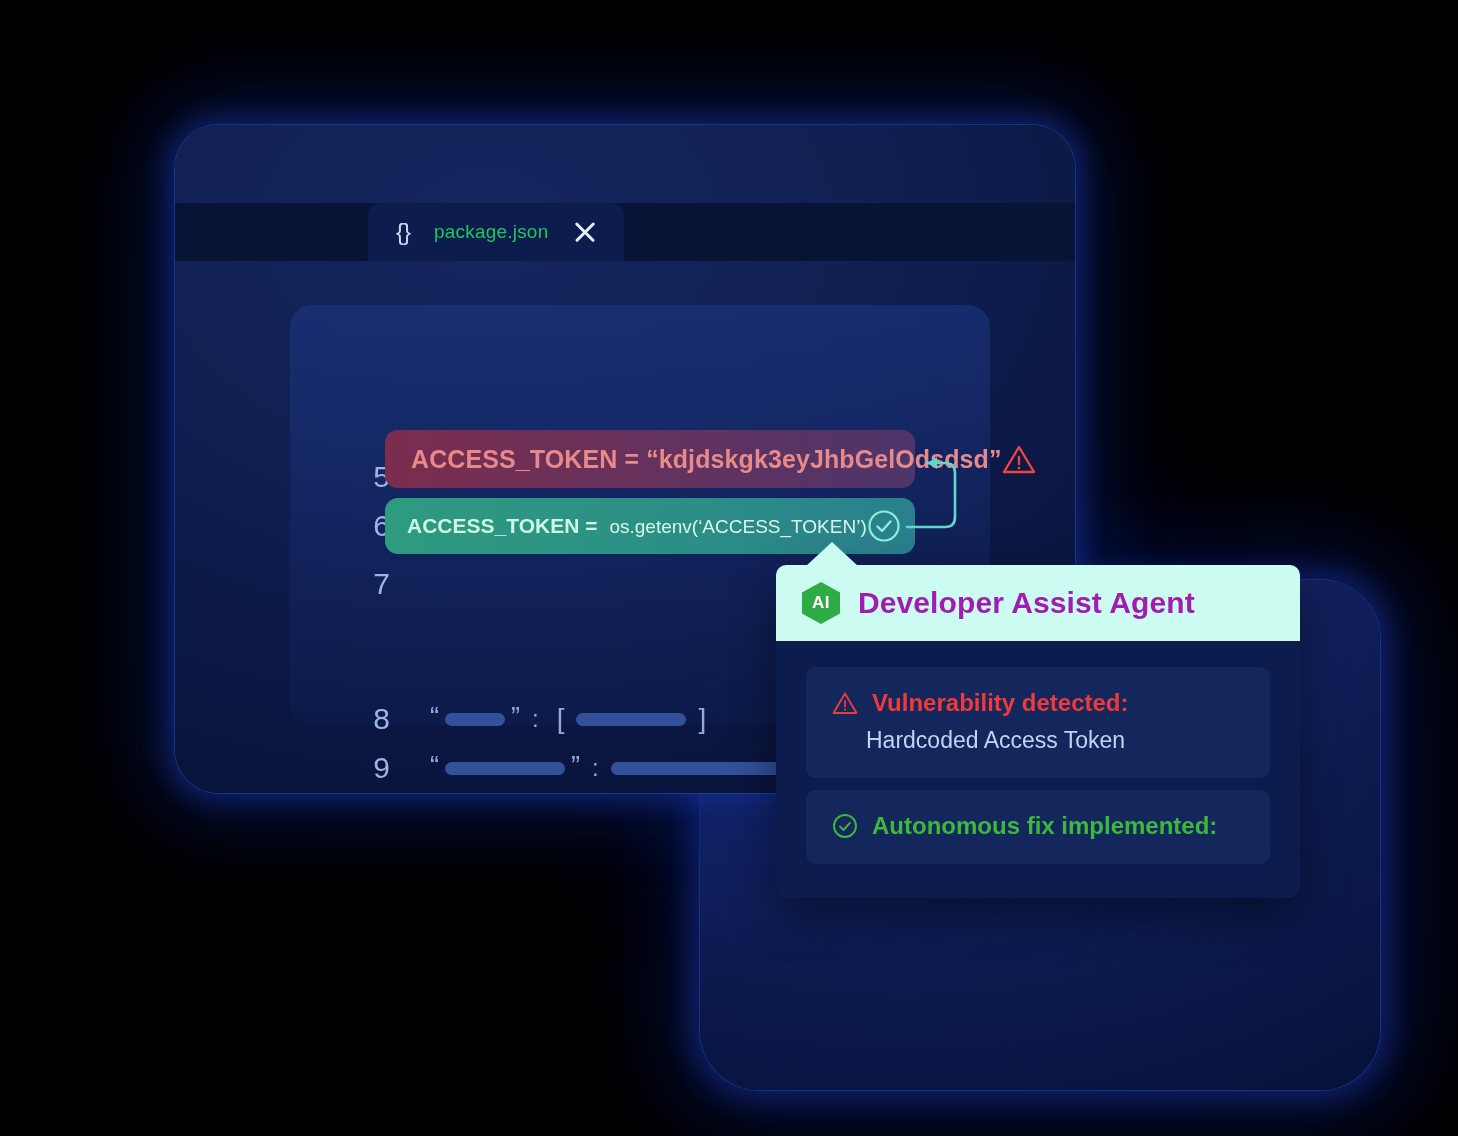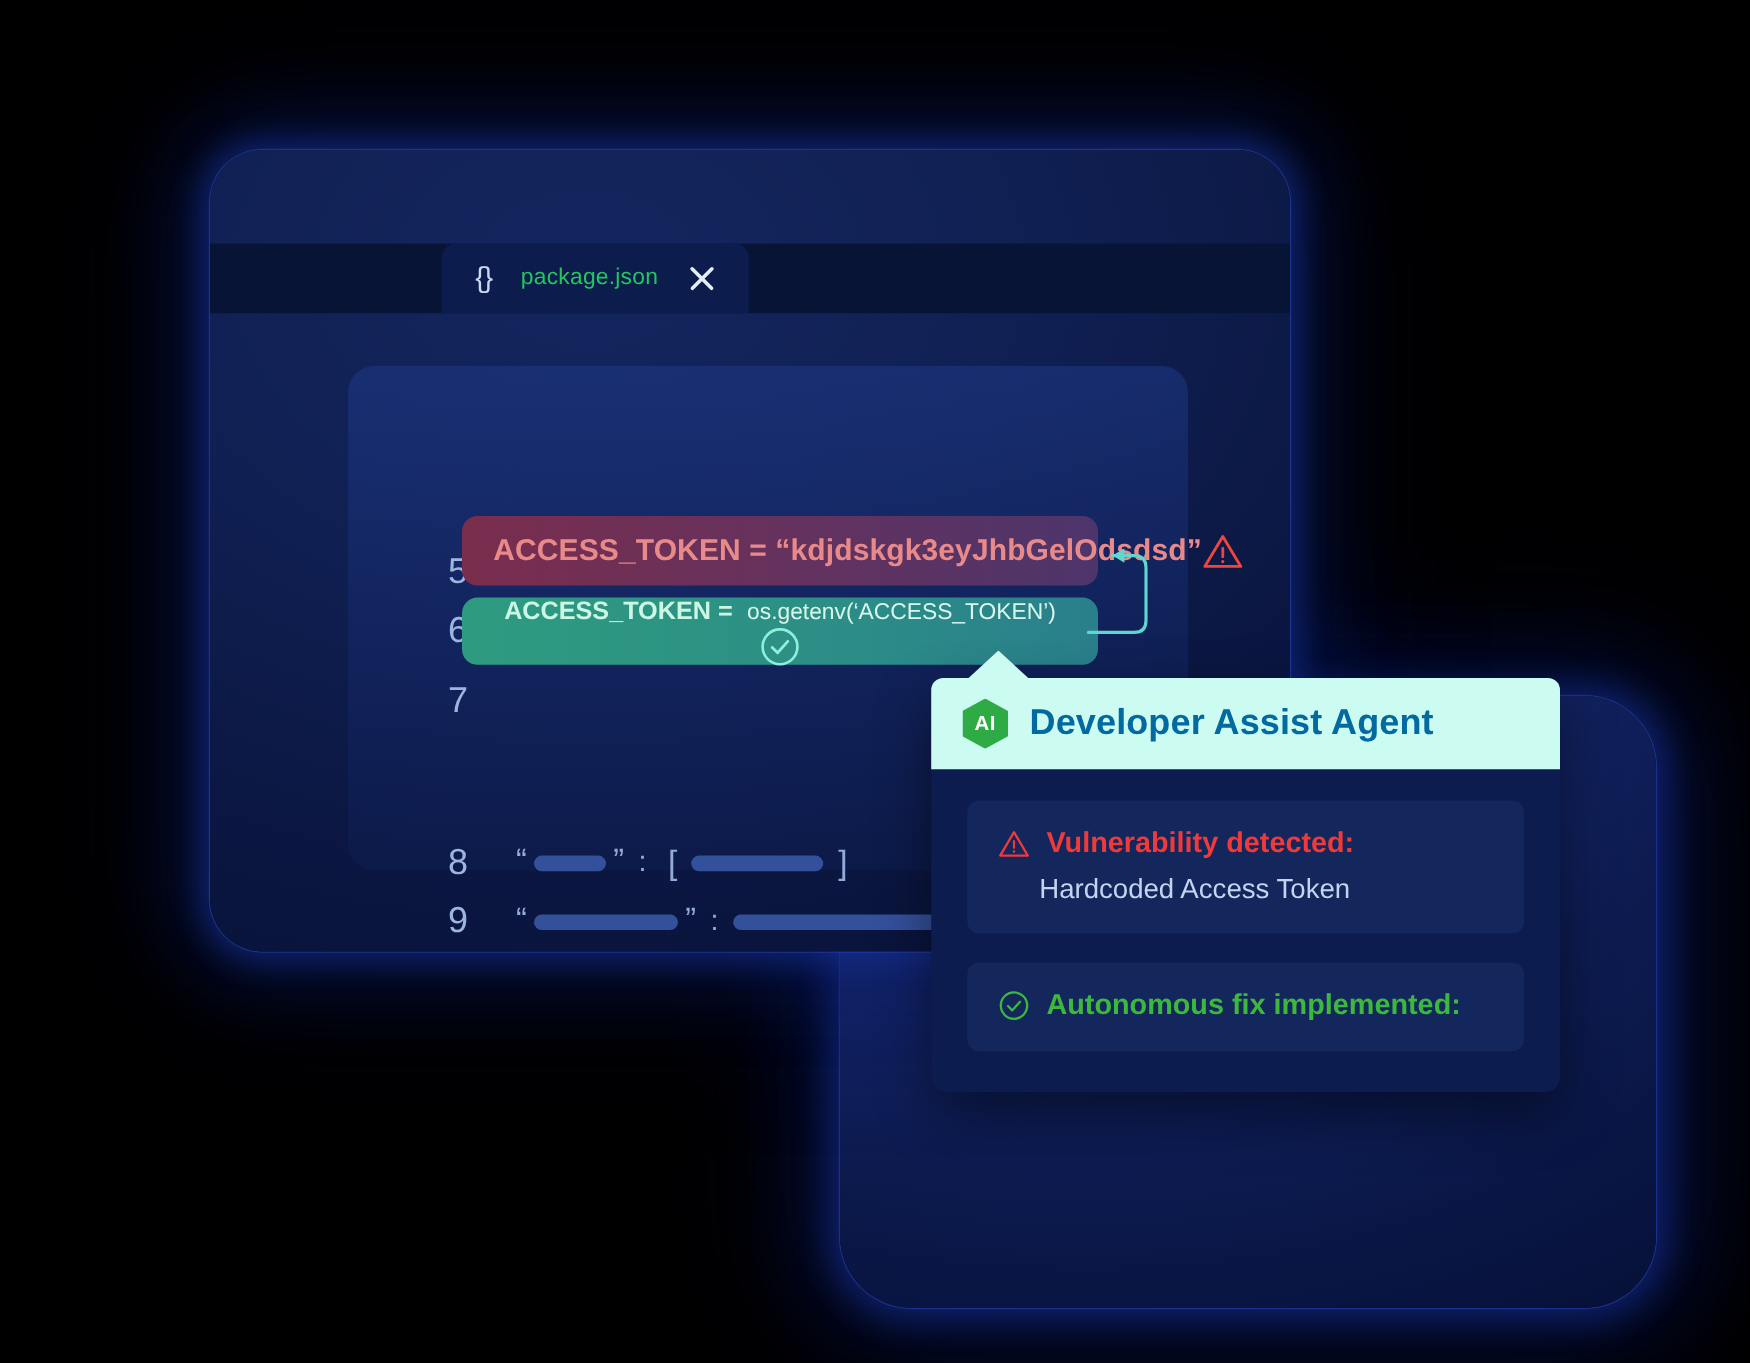--- a/index.html
+++ b/index.html
@@ -181,21 +181,20 @@
     justify-content: space-between;
   }
   .hl-good {
     left: 385px;
     top: 498px;
     width: 530px;
     height: 56px;
     padding: 0 22px 0 22px;
     background: linear-gradient(90deg, #2e9b7f 0%, #2c8f86 55%, #2a7f8c 100%);
     justify-content: space-between;
-    flex-direction: column;
   }
   .hl-text-bad {
     color: #e88a8a;
     font-size: 25px;
     font-weight: 700;
     letter-spacing: .1px;
     white-space: nowrap;
   }
   .hl-good-text {
     display: flex;
@@ -277,31 +276,31 @@
     clip-path: polygon(50% 0%, 100% 25%, 100% 75%, 50% 100%, 0% 75%, 0% 25%);
   }
   .ai-badge .txt {
     position: relative;
     color: #ffffff;
     font-size: 17px;
     font-weight: 700;
     letter-spacing: .5px;
   }
   .agent-title {
-    color: #0369a1;
+    color: #a21caf;
     font-size: 30px;
     font-weight: 700;
     letter-spacing: .1px;
     white-space: nowrap;
   }
   .agent-body {
     padding: 26px 30px 34px 30px;
     display: flex;
     flex-direction: column;
-    gap: 24px;
+    gap: 12px;
     border-radius: 0 0 10px 10px;
   }
   .agent-card {
     background: #13275c;
     border-radius: 10px;
     padding: 22px 26px 24px 26px;
   }
   .agent-card-head {
     display: flex;
     align-items: center;

